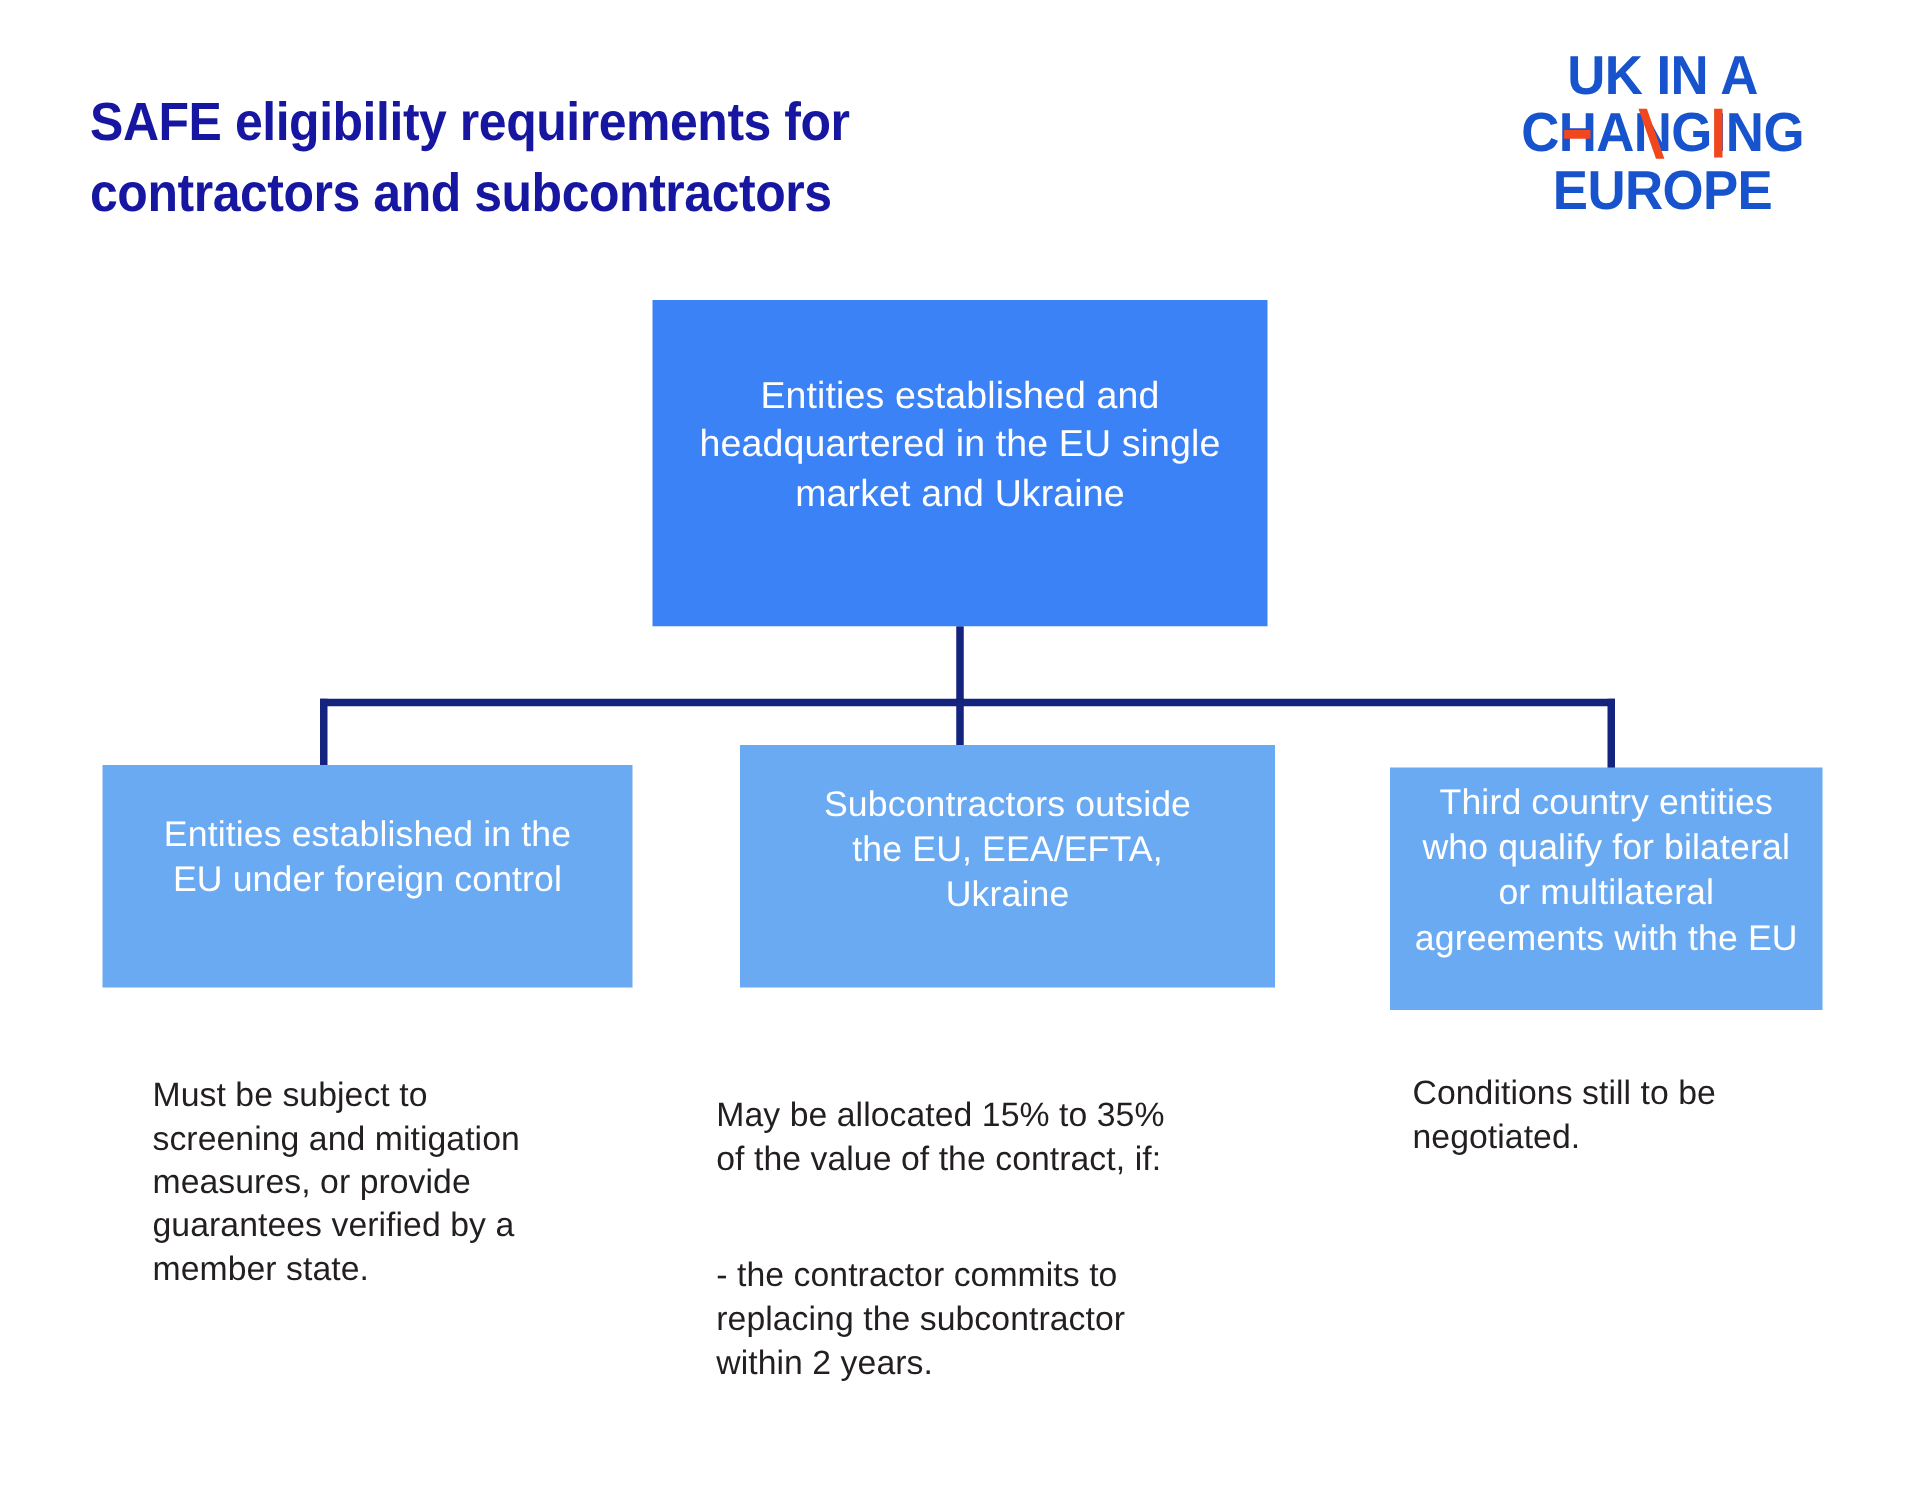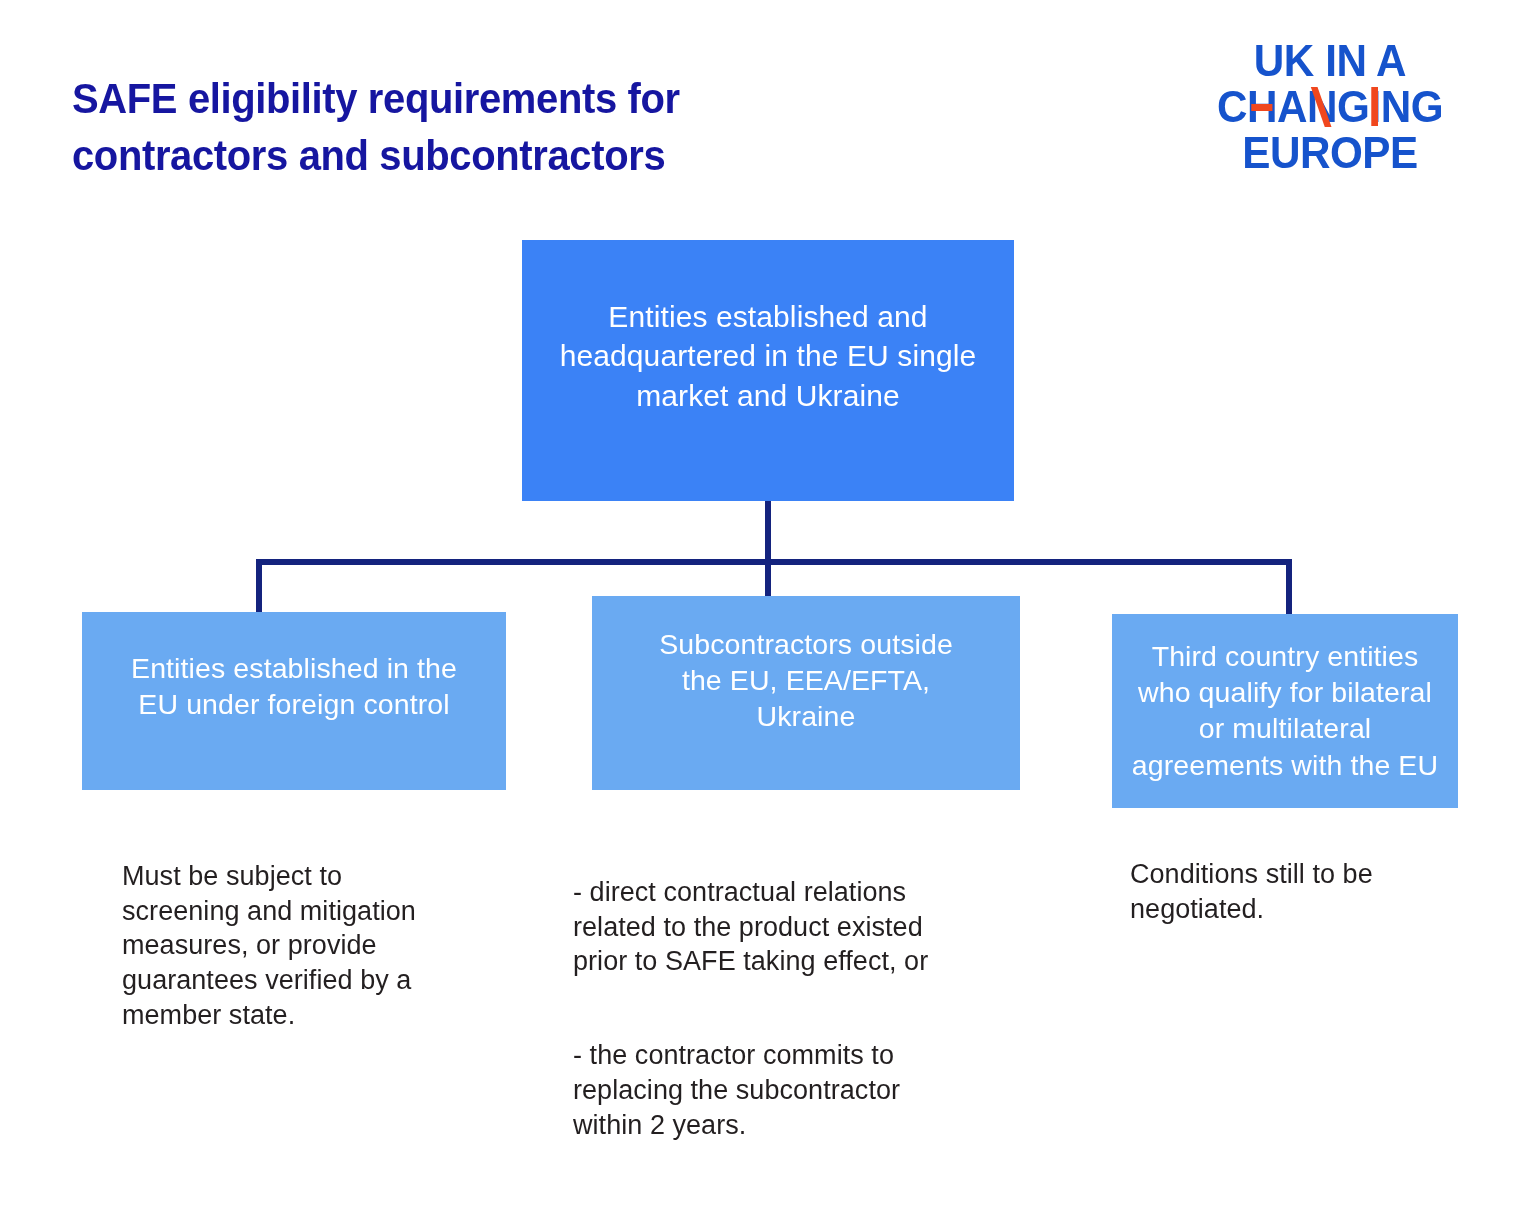--- a/index.html
+++ b/index.html
@@ -135,21 +135,21 @@
     top: 596px;
     width: 428px;
     height: 194px;
     padding: 30px 10px 0 10px;
   }
   #child-box-3 {
     left: 1112px;
     top: 614px;
     width: 346px;
     height: 194px;
-    padding: 24px 6px 0 6px;
+    padding: 10px 6px 0 6px;
   }
 
   
   .caption {
     position: absolute;
     color: #231f20;
     font-family: "Liberation Sans", sans-serif;
     font-size: 27px;
     line-height: 1.29;
     font-weight: 300;
@@ -194,19 +194,19 @@
 <div class="node-box child-box" id="child-box-3">Third country entities
 who qualify for bilateral
 or multilateral
 agreements with the EU</div>
 
 <div class="caption" id="caption-1">
   <div class="para">Must be subject to screening and mitigation measures, or provide guarantees verified by a member state.</div>
 </div>
 
 <div class="caption" id="caption-2">
-  <div class="para">- direct contractual relations related to the product existed prior to SAFE taking effect, or</div>
+  <div class="para">May be allocated 15% to 35% of the value of the contract, if:</div>
   <div class="para">- the contractor commits to replacing the subcontractor within 2 years.</div>
 </div>
 
 <div class="caption" id="caption-3">
   <div class="para">Conditions still to be negotiated.</div>
 </div>
 
 </body></html>

